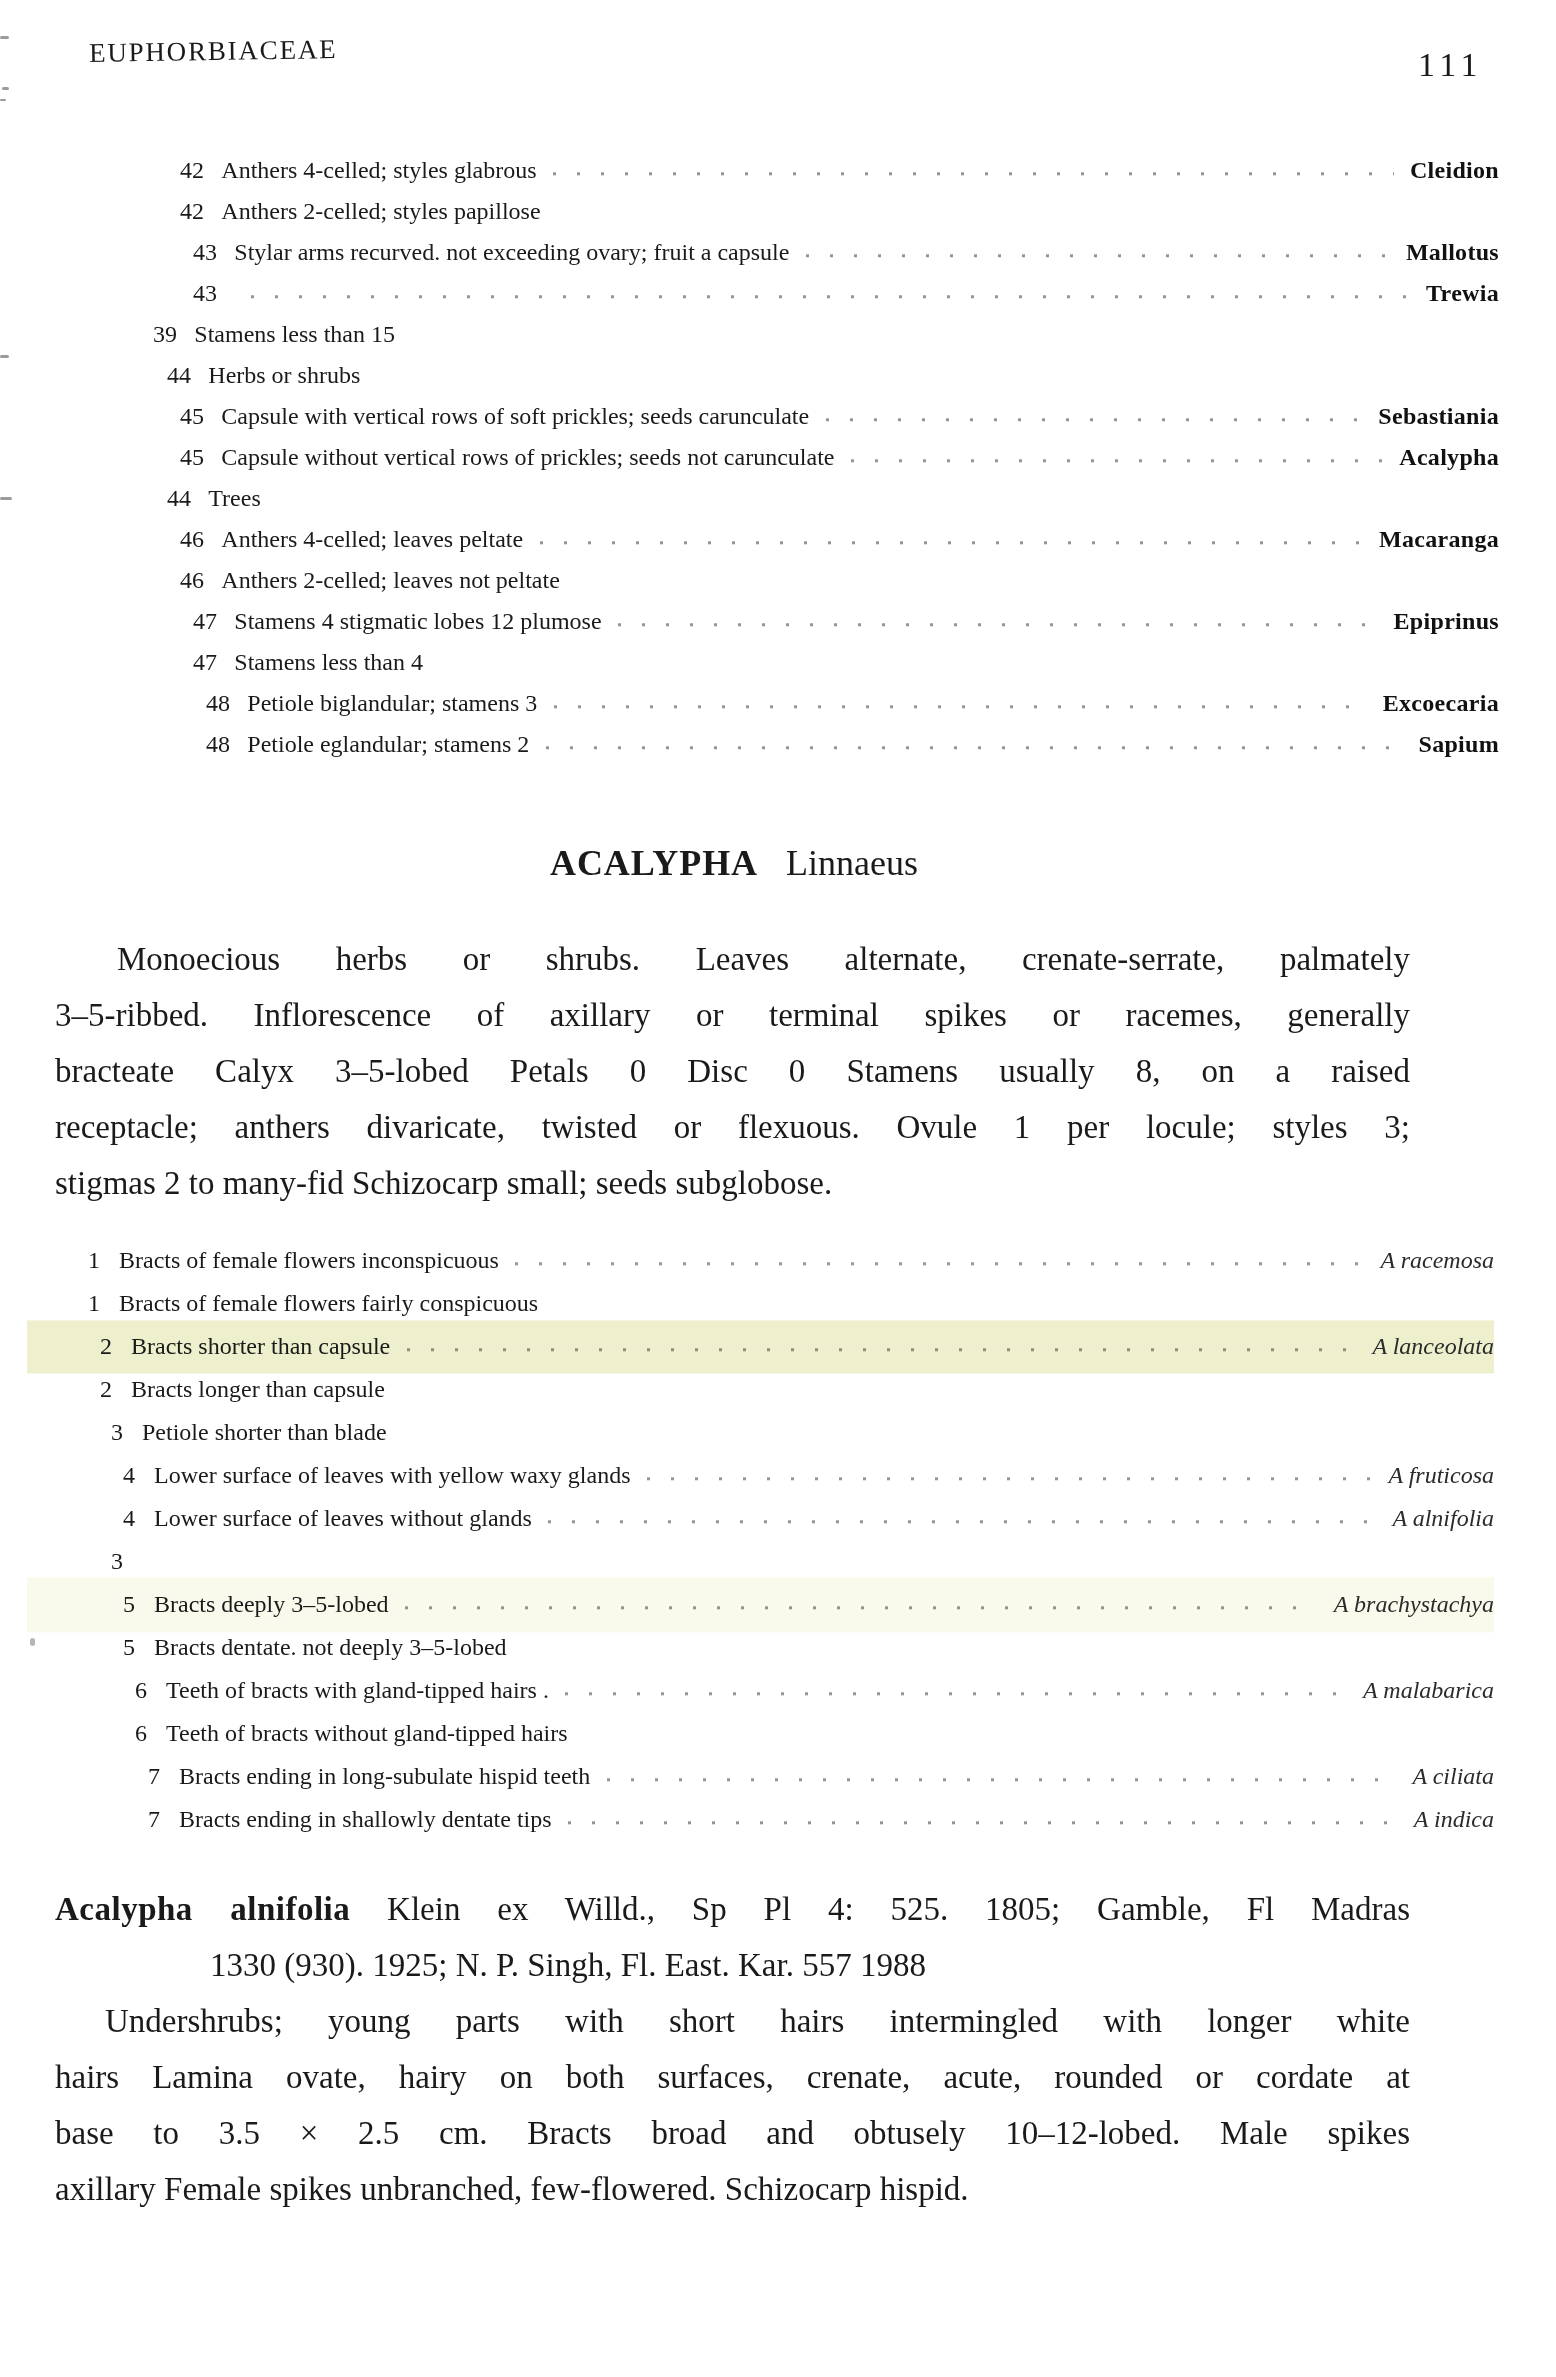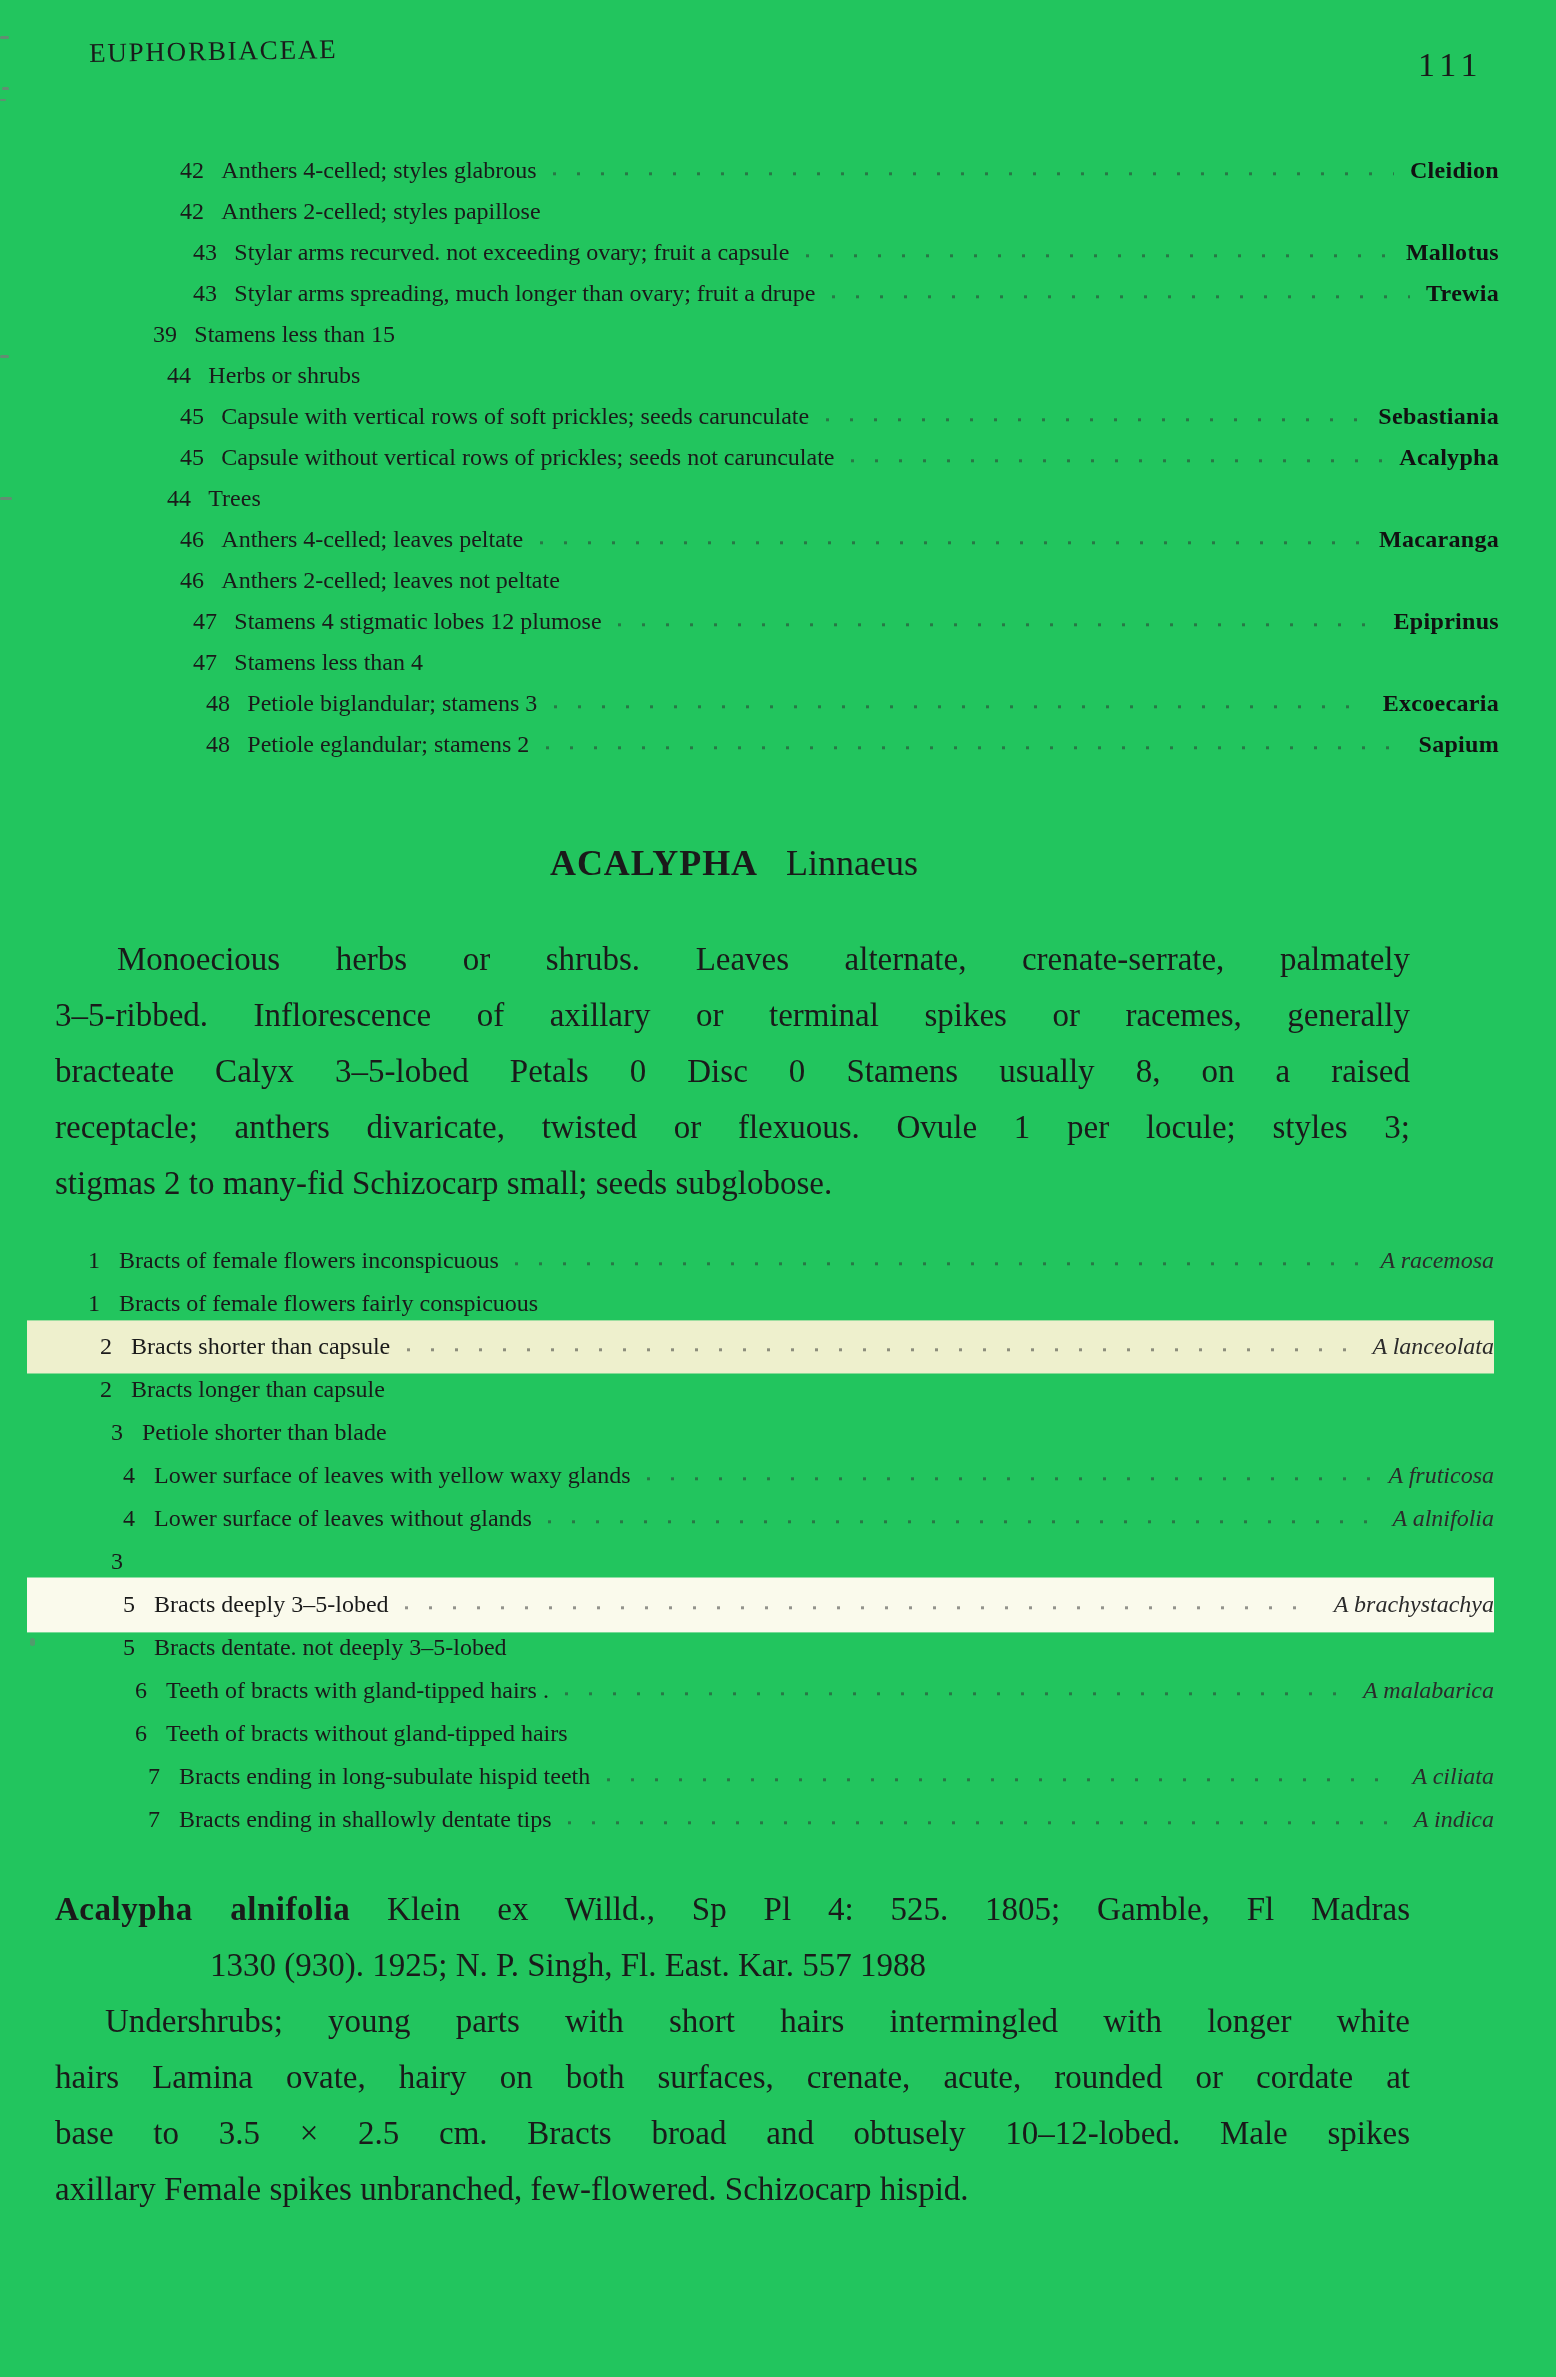--- a/index.html
+++ b/index.html
@@ -1,20 +1,20 @@
 <!DOCTYPE html>
 <html style="--hl: #eef0cd; --hlf: #fafaec; --ink: #1a1a1a;font-size:14.6px"><head>
 <meta charset="utf-8">
 <style>
   :root { --hl:#eef0cd; --hlf:#fafaec; --ink:#1a1a1a; }
   * { margin:0; padding:0; box-sizing:border-box; }
   body { background:#e8e8e8; }
   .page {
     position:relative; width:1556px; height:2377px; margin:0 auto;
-    background:#22c55e; color:var(--ink);
+    background:#ffffff; color:var(--ink);
     font-family:"Liberation Serif","DejaVu Serif",serif;
     overflow:hidden;
   }
   
   .hdr-left {
     position:absolute; left:89px; top:36px; font-size:27px; letter-spacing:1.8px;
     transform:rotate(-0.9deg); font-weight:400;
   }
   .hdr-page {
     position:absolute; right:73px; top:46px; font-size:34px; letter-spacing:5.5px;
@@ -93,21 +93,20 @@
 
       <div class="krow lv3">
         <span class="knum">43</span>
         <span class="ktext">Stylar arms recurved. not exceeding ovary; fruit a capsule</span>
         <span class="leader"></span>
         <span class="kres">Mallotus</span>
       </div>
 
       <div class="krow lv3">
         <span class="knum">43</span>
-        <span class="ktext">Stylar arms spreading, much longer than ovary; fruit a drupe</span>
         <span class="leader"></span>
         <span class="kres">Trewia</span>
       </div>
 
       <div class="krow lv0 nores">
         <span class="knum">39</span>
         <span class="ktext">Stamens less than 15</span>
 
       </div>
 

